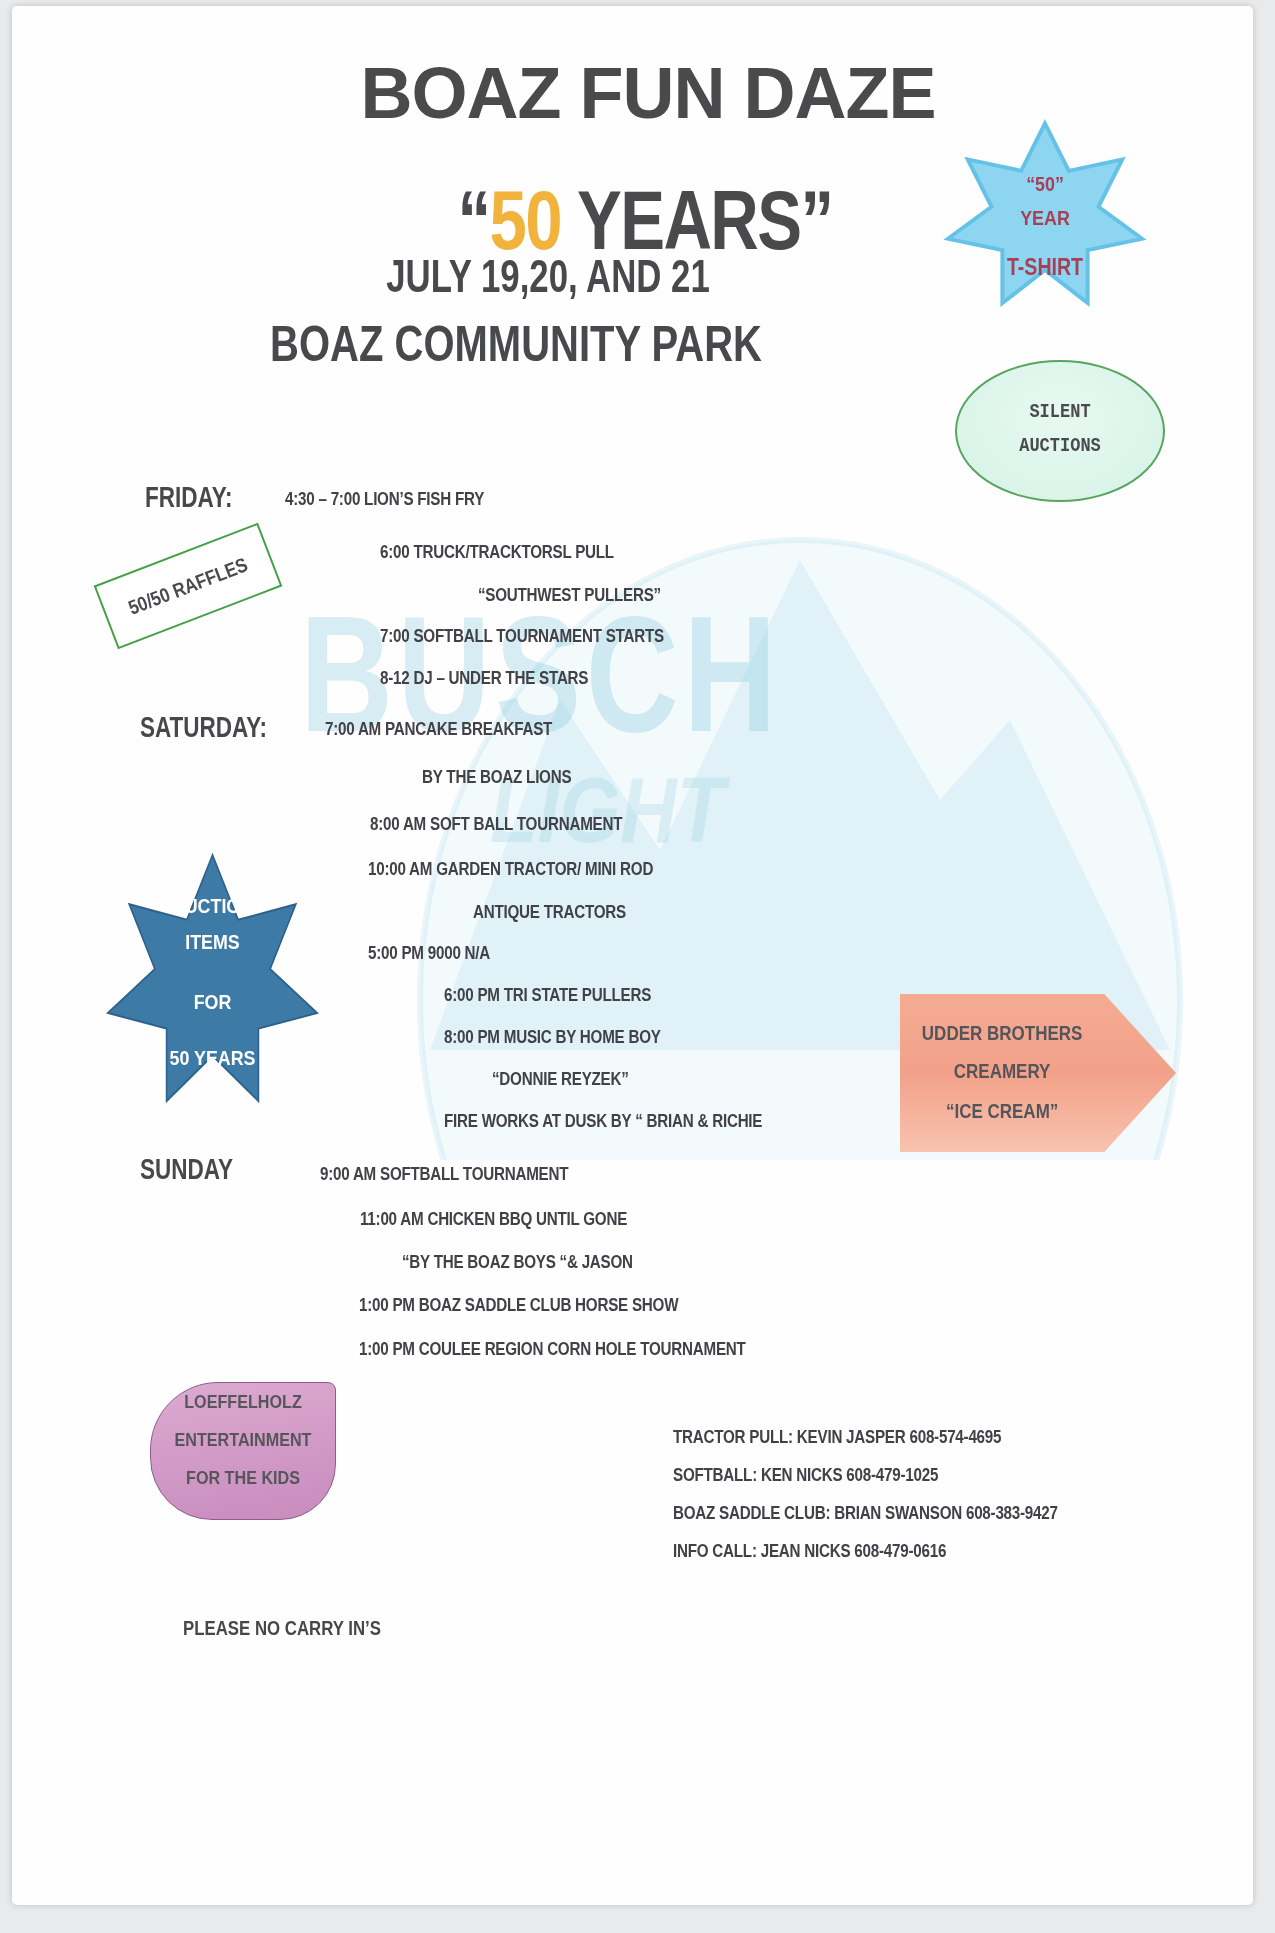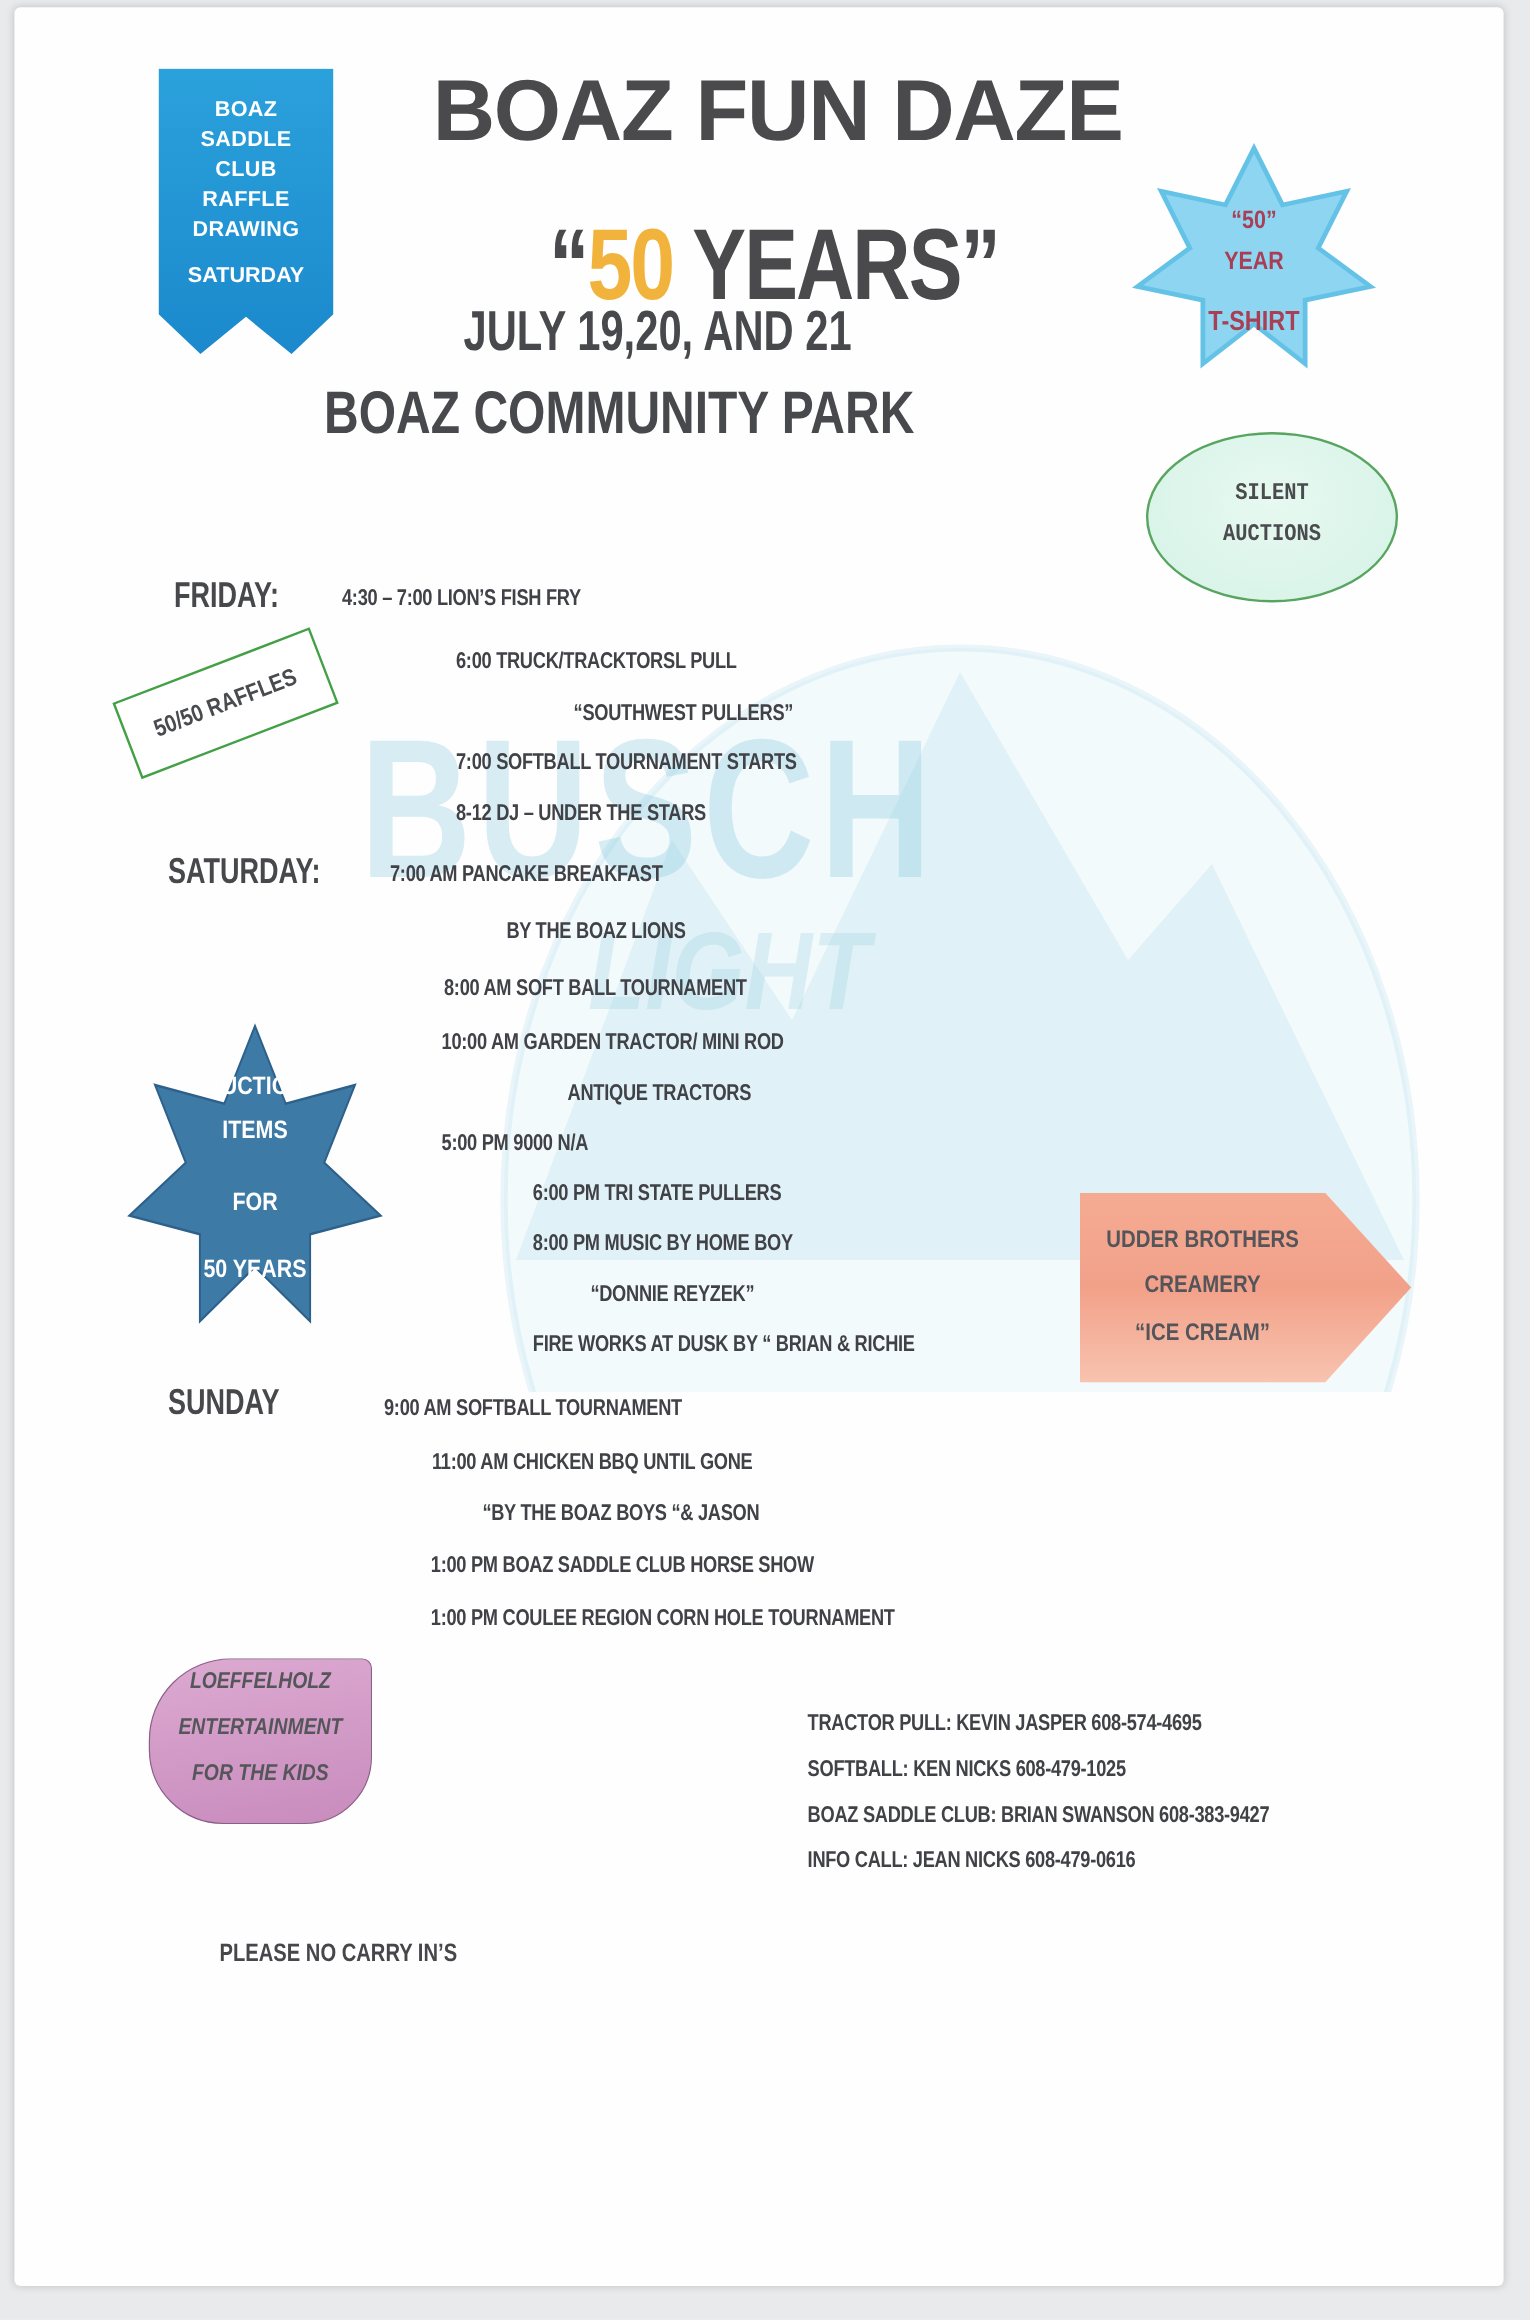--- a/index.html
+++ b/index.html
@@ -48,23 +48,23 @@
   .facebox{position:absolute;left:922px;top:697px;width:232px;height:155px;
            background:linear-gradient(180deg,#86adca,#a9c7da 55%,#c8dfea);
            clip-path:polygon(0 0,85% 0,100% 27%,100% 100%,9% 100%,0 87%);
            filter:drop-shadow(0 0 1px #4f7090);}
   .face-line{color:#4e4f54;font-size:21px;}
   .udder{position:absolute;left:900px;top:994px;width:276px;height:158px;
          background:linear-gradient(180deg,#f4ab92,#f2a189 50%,#f8c3af);
          clip-path:polygon(0 0,74% 0,100% 50%,74% 100%,0 100%);
          filter:drop-shadow(0 0 1px #c08a75);}
   .udder-line{color:#54555a;font-size:20px;width:74%;}
-  .blob{position:absolute;left:124px;top:1382px;width:184px;height:136px;
+  .blob{position:absolute;left:150px;top:1382px;width:184px;height:136px;
         background:linear-gradient(170deg,#dcaad1,#c88bbd);
-        border:1px solid #8d5e88;border-radius:68px 8px 56px 62px;font-style:italic;}
+        border:1px solid #8d5e88;border-radius:68px 8px 56px 62px;}
   .blob-line{color:#55565a;font-size:19px;}
   .food{left:600px;top:1568px;width:492px;height:178px;border:2px solid #5c86a0;
         background:linear-gradient(180deg,#5cc2ea,#7dd0f0 55%,#a5e0f5);}
   .food-line{color:#4b4c50;font-size:21px;}
   
   #wm{position:absolute;left:300px;top:520px;width:900px;height:640px;z-index:0;pointer-events:none;}
   #wm .busch{position:absolute;left:0px;top:60px;font-weight:700;font-size:165px;letter-spacing:6px;
              color:rgba(126,196,220,.30);transform:scaleX(.78);transform-origin:0 0;}
   #wm .light{position:absolute;left:190px;top:238px;font-style:italic;font-weight:700;font-size:92px;
              color:rgba(126,196,220,.22);transform:scaleX(.85);transform-origin:0 0;}
@@ -82,30 +82,20 @@
     <svg width="900" height="640" viewBox="0 0 900 640">
       <ellipse cx="500" cy="480" rx="380" ry="460" fill="rgba(150,212,232,.10)" stroke="rgba(140,205,228,.18)" stroke-width="6"></ellipse>
       <polygon points="130,530 260,180 360,330 500,40 640,280 710,200 870,530" fill="rgba(150,212,232,.20)"></polygon>
     </svg>
     <div class="busch">BUSCH</div>
     <div class="light">LIGHT</div>
   </div>
 
   <div class="content">
 
-    <div class="ribbon">
-      <div class="txt">
-        <div>BOAZ</div>
-        <div>SADDLE</div>
-        <div>CLUB</div>
-        <div>RAFFLE</div>
-        <div>DRAWING</div>
-      </div>
-      <div class="day">SATURDAY</div>
-    </div>
 
     <div class="title" style="left:648px">BOAZ FUN DAZE</div>
     <div class="years" style="left:645px"><span>“</span><span class="num">50</span><span> YEARS”</span></div>
     <div class="dates" style="left:548px">JULY 19,20, AND 21</div>
     <div class="venue" style="left:516px">BOAZ COMMUNITY PARK</div>
 
     <div class="star-wrap" style="left:936px;top:114px;width:218px;height:208px">
       <svg width="218" height="208" viewBox="-110 -110 220 220" preserveAspectRatio="none">
         <polygon points="0,-100 24,-50 78,-62 54,-12 98,22 43,34 43,90 0,55 -43,90 -43,34 -98,22 -54,-12 -78,-62 -24,-50" fill="#8ed5f1" stroke="#63c2e6" stroke-width="4"></polygon>
       </svg>

